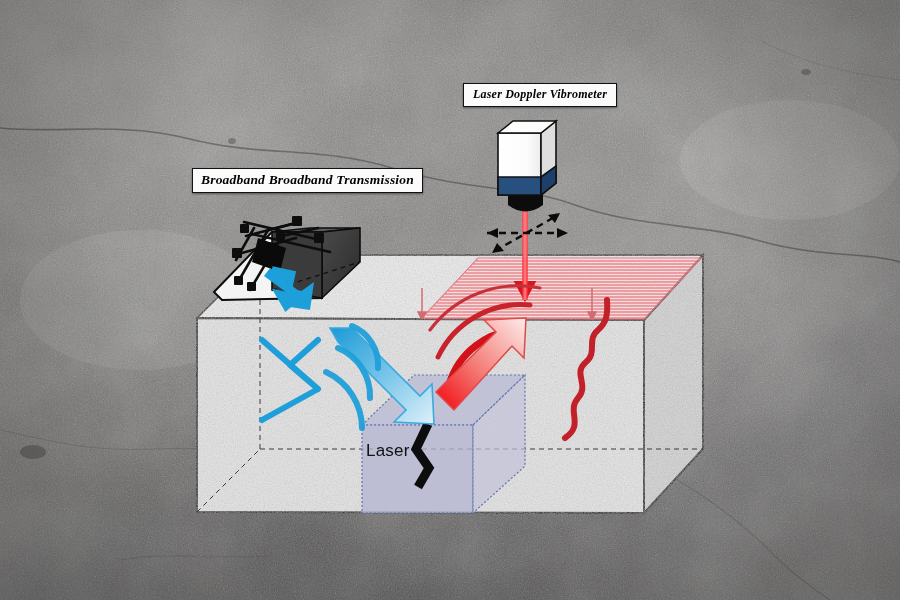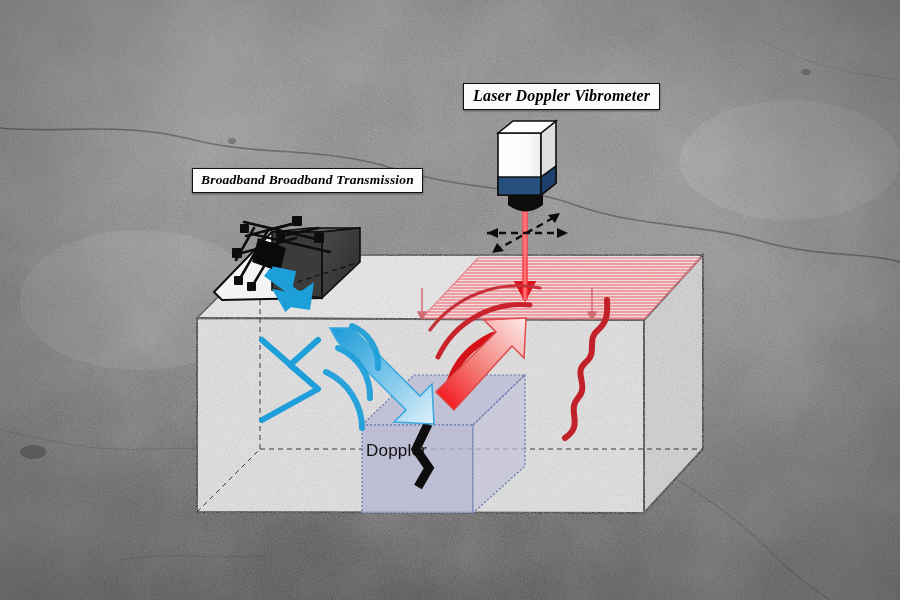--- a/index.html
+++ b/index.html
@@ -34,21 +34,21 @@
     background:#fbfbfb;
     border:1.6px solid #111;
     color:#000;
     font-family:"Liberation Serif", serif;
     font-style:italic;
     font-weight:600;
     white-space:nowrap;
     letter-spacing:.2px;
     box-shadow:0 1px 2px rgba(0,0,0,.45);
   }
-  #lbl-ldv{left:463px;top:83px;font-size:16px;padding:3px 9px 4px;}
+  #lbl-ldv{left:463px;top:83px;font-size:12px;padding:3px 9px 4px;}
   #lbl-but{left:192px;top:168px;font-size:13.5px;padding:3px 8px 4px;}
 
   .defect-text{
     position:absolute;left:366px;top:441px;
     font-family:"Liberation Sans", sans-serif;
     font-size:17px;color:#111;letter-spacing:.2px;
   }
 
   svg{position:absolute;left:0;top:0;}
 </style>
@@ -297,15 +297,15 @@
       </g>
       <path d="M454,410 L436,392 L496,332 L484,320 L526,318 L524,358 L512,346 Z" fill="url(#redArrow)" stroke="#e04a4a" stroke-width="1.5"></path>
       <path d="M565,438 C585,424 566,412 578,398 C590,384 572,374 586,362 C598,352 586,340 598,330 C606,323 608,316 607,300" stroke="#c3212a" stroke-width="6" fill="none" stroke-linecap="round"></path>
     </g>
   </svg>
 
   <div class="callout" id="lbl-ldv">Laser Doppler Vibrometer</div>
 
   <div class="callout" id="lbl-but">Broadband Broadband Transmission</div>
 
-  <div class="defect-text">Doppler</div>
+  <div class="defect-text">Laser</div>
 
 </div>
 
 </body></html>

